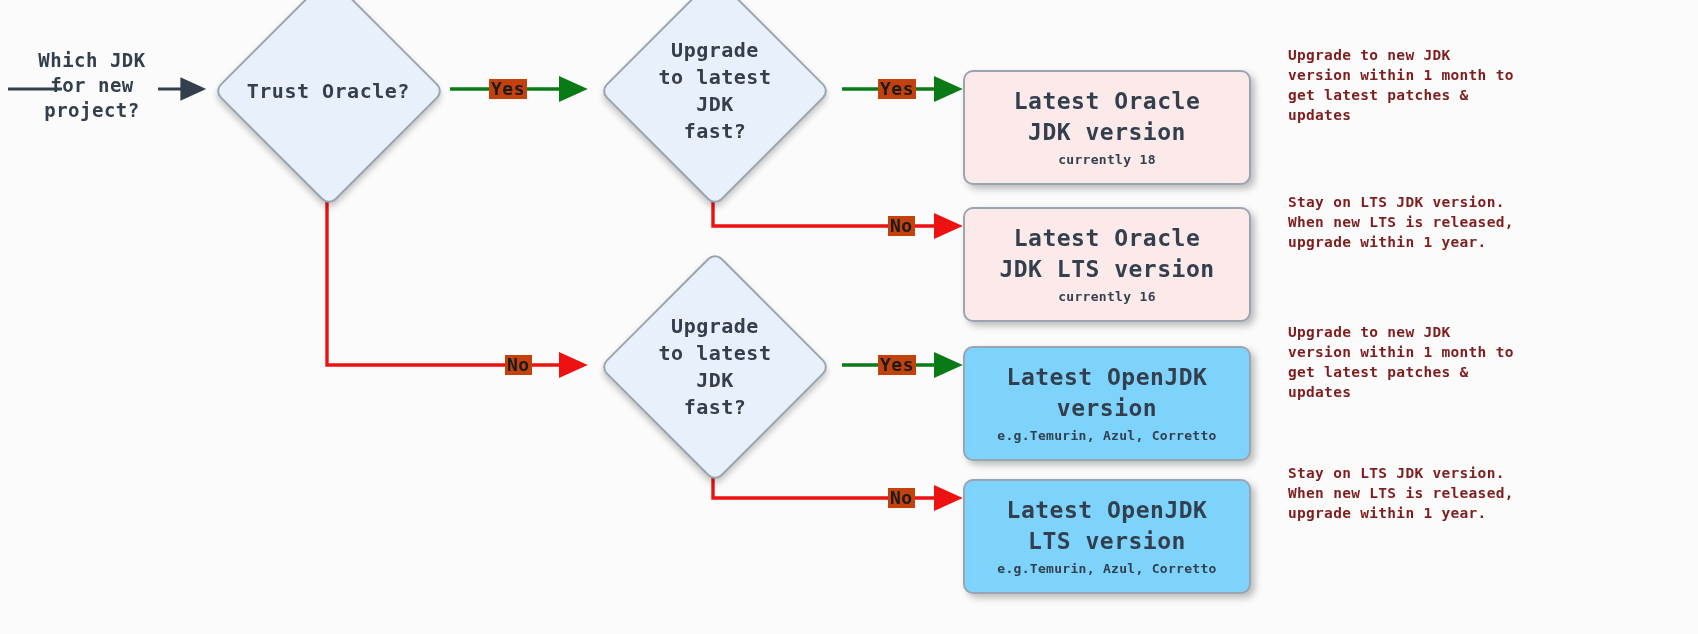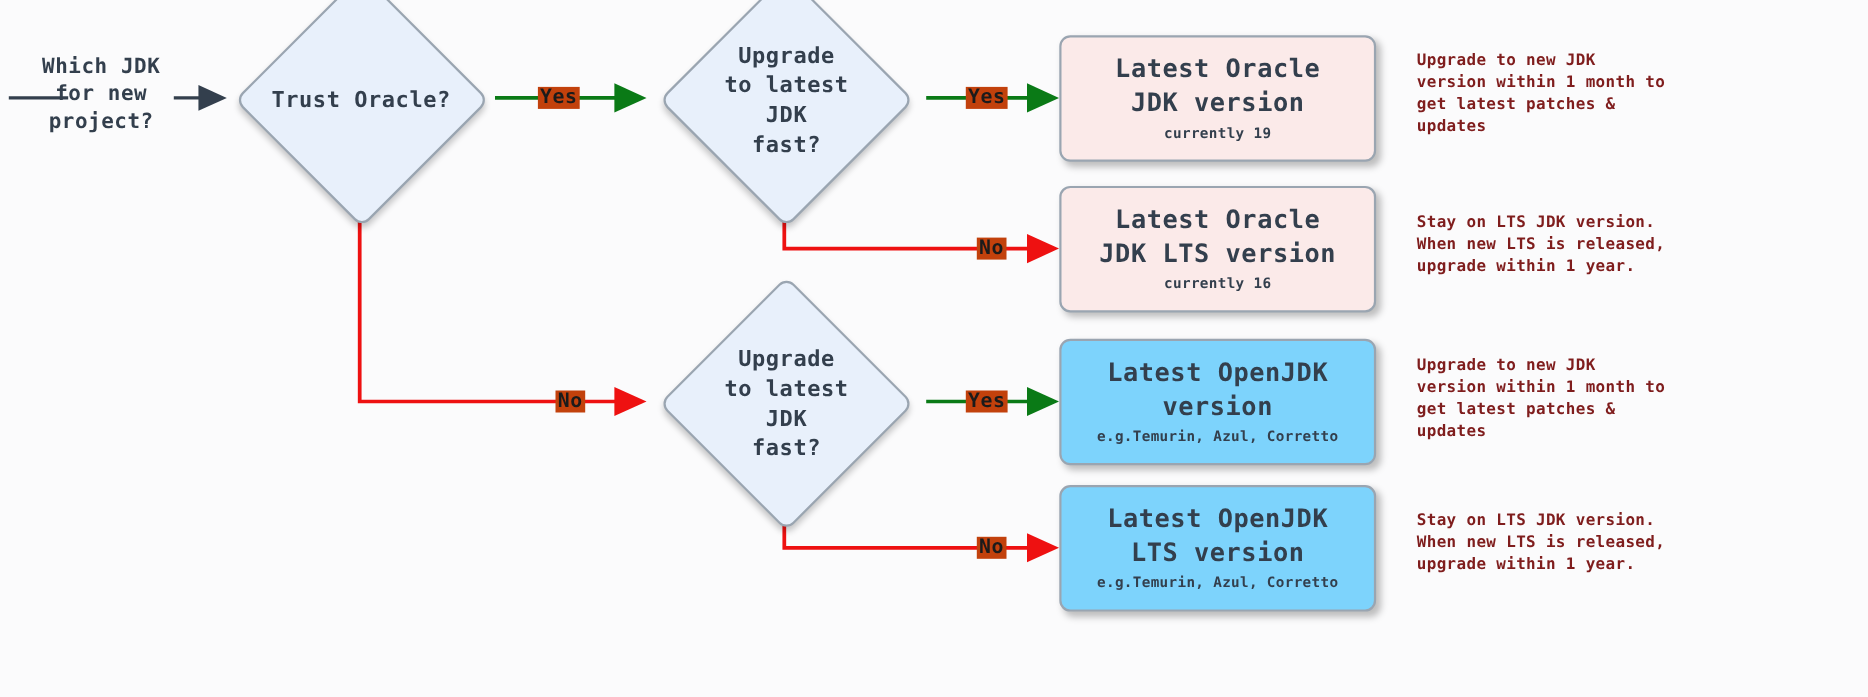--- a/index.html
+++ b/index.html
@@ -44,20 +44,21 @@
   .resultbox{
     position:absolute;
     border-radius:10px;
     border:2px solid #9aa5b1;
     box-shadow:4px 4px 7px rgba(0,0,0,.25);
     display:flex;flex-direction:column;
     align-items:center;justify-content:center;
     text-align:center;
     box-sizing:border-box;
     padding:6px 10px;
+    margin-top:38px;
   }
   .resultbox .title{
     color:#333f4d;font-weight:bold;font-size:23px;line-height:31px;
     letter-spacing:0.5px;white-space:pre-line;
   }
   .resultbox .sub{
     color:#333f4d;font-weight:bold;font-size:13px;line-height:18px;
     letter-spacing:0.3px;margin-top:3px;
   }
   .oracle{background:#fbeae9;}
@@ -145,21 +146,21 @@
   <div class="edge-label" style="left:489px;top:79px;">Yes</div>
   <div class="edge-label" style="left:505px;top:355px;">No</div>
   <div class="edge-label" style="left:878px;top:79px;">Yes</div>
   <div class="edge-label" style="left:888px;top:216px;">No</div>
   <div class="edge-label" style="left:878px;top:355px;">Yes</div>
   <div class="edge-label" style="left:888px;top:488px;">No</div>
 
   <div class="resultbox oracle" style="left:963px;top:32px;width:288px;height:115px;">
     <div class="title">Latest Oracle
 JDK version</div>
-    <div class="sub">currently 19</div>
+    <div class="sub">currently 18</div>
   </div>
 
   <div class="resultbox oracle" style="left:963px;top:169px;width:288px;height:115px;">
     <div class="title">Latest Oracle
 JDK LTS version</div>
     <div class="sub">currently 16</div>
   </div>
 
   <div class="resultbox openjdk" style="left:963px;top:308px;width:288px;height:115px;">
     <div class="title">Latest OpenJDK

